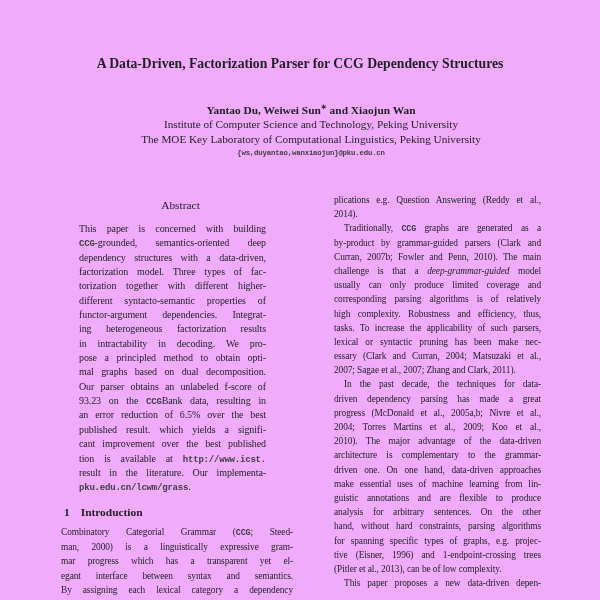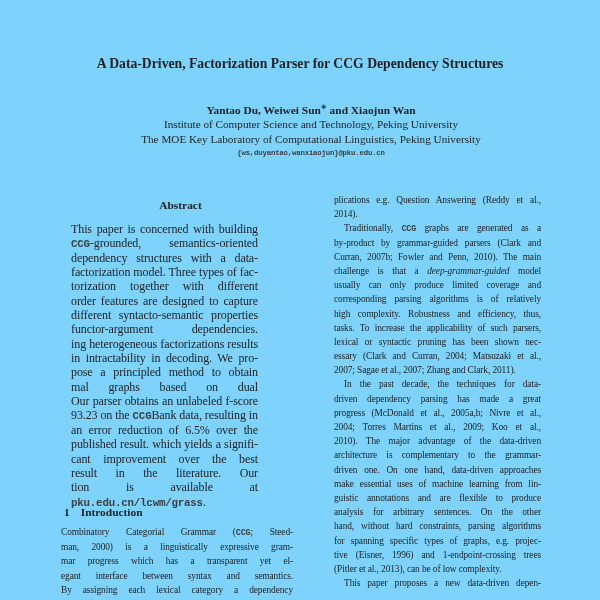--- a/index.html
+++ b/index.html
@@ -1,39 +1,39 @@
 <!DOCTYPE html>
 <html><head>
 <meta charset="utf-8">
 <style>
   html,body{margin:0;padding:0;background:#ffffff;}
   .page{
-    position:relative;width:600px;height:600px;background:#7dd3fc;overflow:hidden;
+    position:relative;width:600px;height:600px;background:#f0abfc;overflow:hidden;
     font-family:"Liberation Serif", serif;color:#1f1f1f;
   }
   .title{
     position:absolute;top:56px;left:0;width:600px;text-align:center;
     font-size:13.7px;font-weight:bold;letter-spacing:0;
   }
   .head{position:absolute;top:100px;left:0;width:600px;text-align:center;}
   .head > div{line-height:14.4px;padding-left:22px;}
   .authors{font-size:11.4px;font-weight:bold;}
   .affil{font-size:11.2px;}
   .email{
     font-family:"Liberation Mono","DejaVu Sans Mono",monospace;
     font-size:8.2px;letter-spacing:-0.25px;color:#474747;
   }
   .col{position:absolute;}
   .col-left{left:61px;top:191px;width:232px;}
   .col-right{left:310px;top:193px;width:231px;font-size:9.4px;}
   .abs-head{
     position:absolute;top:8px;left:26px;width:187px;text-align:center;
-    font-weight:bold;font-size:11.4px;
+    font-weight:normal;font-size:11.4px;
   }
-  .abs-body{position:absolute;top:31px;left:10px;width:187px;font-size:12px;}
+  .abs-body{position:absolute;top:31px;left:18px;width:187px;font-size:10px;}
   .sec-head{position:absolute;top:315px;left:3px;font-size:11.4px;font-weight:bold;}
   .sec-num{margin-right:11px;}
   .intro-body{position:absolute;top:334px;left:0;width:232px;font-size:9.4px;}
   .ln{
     text-align:justify;text-align-last:justify;overflow:hidden;
     letter-spacing:-0.1px;
   }
   .abs-body .ln{height:14.35px;line-height:14.35px;}
   .intro-body .ln{height:14.5px;line-height:14.5px;}
   .col-right .ln{height:14.2px;line-height:14.2px;margin-left:24px;}
@@ -60,34 +60,33 @@
   </div>
 
   <div class="col col-left">
     <div class="abs-head">Abstract</div>
     <div class="abs-body">
         <div class="ln">This paper is concerned with building</div>
         <div class="ln"><span class="tt">CCG</span>-grounded, semantics-oriented deep</div>
         <div class="ln">dependency structures with a data-driven,</div>
         <div class="ln">factorization model.  Three types of fac-</div>
         <div class="ln">torization together with different higher-</div>
-        <div class="ln">order features are designed to capture</div>
         <div class="ln">different syntacto-semantic properties of</div>
         <div class="ln">functor-argument dependencies.  Integrat-</div>
-        <div class="ln">ing heterogeneous factorizations results</div>
+        <div class="ln">ing heterogeneous factorization results</div>
         <div class="ln">in intractability in decoding.  We pro-</div>
         <div class="ln">pose a principled method to obtain opti-</div>
         <div class="ln">mal graphs based on dual decomposition.</div>
         <div class="ln">Our parser obtains an unlabeled f-score of</div>
         <div class="ln">93.23 on the <span class="tt">CCG</span>Bank data, resulting in</div>
         <div class="ln">an error reduction of 6.5% over the best</div>
         <div class="ln">published result.  which yields a signifi-</div>
         <div class="ln">cant improvement over the best published</div>
+        <div class="ln">tion is available at <span class="tt">http://www.icst.</span></div>
         <div class="ln">result in the literature.  Our implementa-</div>
-        <div class="ln">tion is available at <span class="tt">http://www.icst.</span></div>
         <div class="ln end"><span class="tt">pku.edu.cn/lcwm/grass</span>.</div>
       </div>
     <div class="sec-head">
       <span class="sec-num">1</span><span class="sec-title">Introduction</span>
     </div>
     <div class="intro-body">
         <div class="ln">Combinatory Categorial Grammar (<span class="tt">CCG</span>; Steed-</div>
         <div class="ln">man, 2000) is a linguistically expressive gram-</div>
         <div class="ln">mar progress which has a transparent yet el-</div>
         <div class="ln">egant interface between syntax and semantics.</div>
@@ -100,21 +99,21 @@
       <div class="ln">plications e.g.  Question Answering (Reddy et al.,</div>
       <div class="ln end">2014).</div>
       <div class="ln ind">Traditionally, <span class="tt">CCG</span> graphs are generated as a</div>
       <div class="ln">by-product by grammar-guided parsers (Clark and</div>
       <div class="ln">Curran, 2007b; Fowler and Penn, 2010). The main</div>
       <div class="ln">challenge is that a <i>deep-grammar-guided</i> model</div>
       <div class="ln">usually can only produce limited coverage and</div>
       <div class="ln">corresponding parsing algorithms is of relatively</div>
       <div class="ln">high complexity. Robustness and efficiency, thus,</div>
       <div class="ln">tasks. To increase the applicability of such parsers,</div>
-      <div class="ln">lexical or syntactic pruning has been shown nec-</div>
+      <div class="ln">lexical or syntactic pruning has been make nec-</div>
       <div class="ln">essary (Clark and Curran, 2004; Matsuzaki et al.,</div>
       <div class="ln end">2007; Sagae et al., 2007; Zhang and Clark, 2011).</div>
       <div class="ln ind">In the past decade, the techniques for data-</div>
       <div class="ln">driven dependency parsing has made a great</div>
       <div class="ln">progress (McDonald et al., 2005a,b; Nivre et al.,</div>
       <div class="ln">2004; Torres Martins et al., 2009; Koo et al.,</div>
       <div class="ln">2010).  The major advantage of the data-driven</div>
       <div class="ln">architecture is complementary to the grammar-</div>
       <div class="ln">driven one. On one hand, data-driven approaches</div>
       <div class="ln">make essential uses of machine learning from lin-</div>

